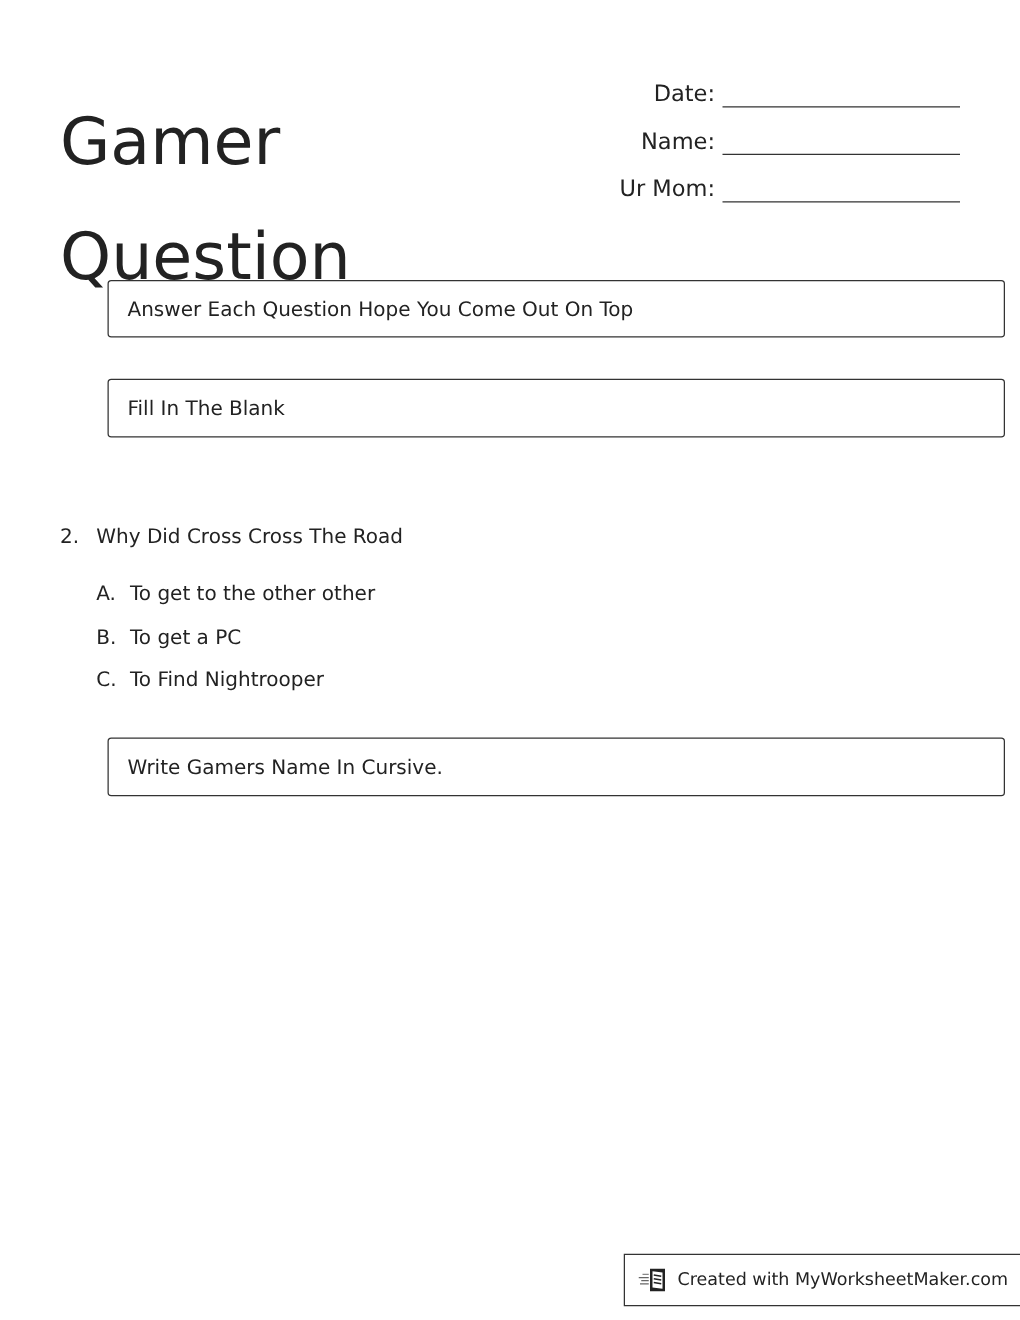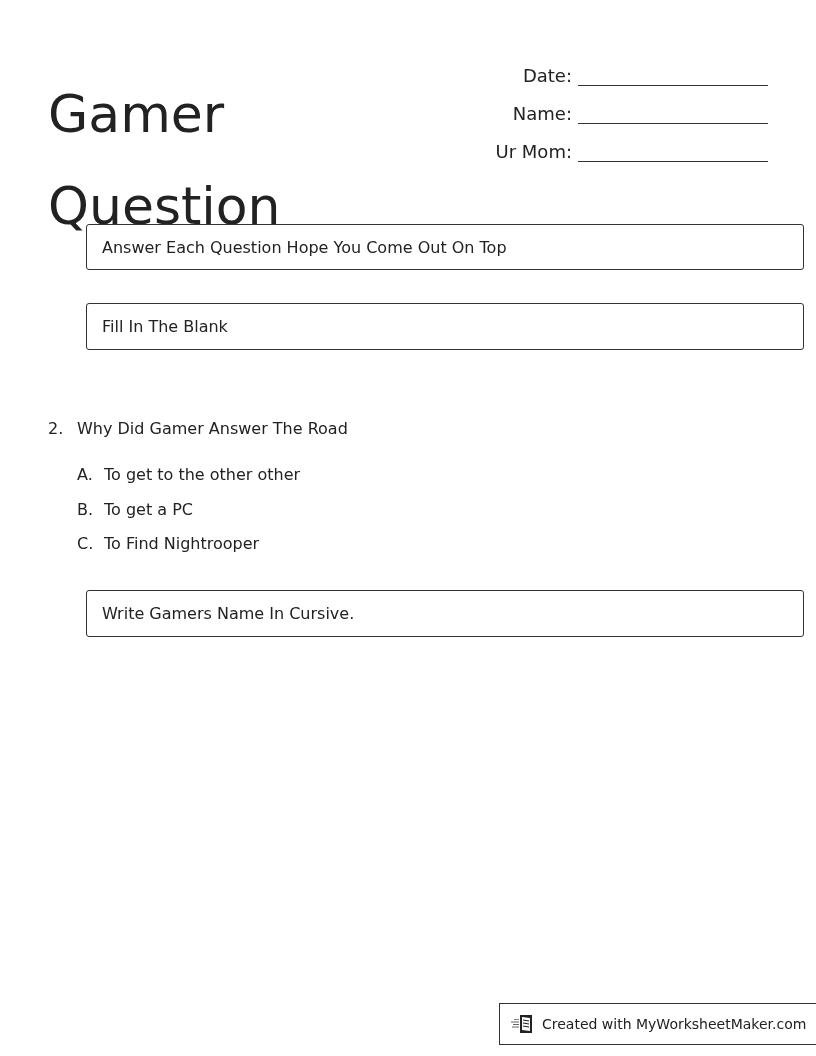--- a/index.html
+++ b/index.html
@@ -75,21 +75,21 @@
   <span>Answer Each Question Hope You Come Out On Top</span>
 </div>
 
 <div class="box" style="top:303px;height:47px;">
   <span>Fill In The Blank</span>
 </div>
 
 <div class="question">
   <div class="q-row">
     <span class="q-num">2.</span>
-    <span>Why Did Gamer Answer The Road</span>
+    <span>Why Did Cross Cross The Road</span>
   </div>
 </div>
 
 <div class="options">
   <div class="opt-row">
     <span class="opt-letter">A.</span>
     <span>To get to the other other</span>
   </div>
   <div class="opt-row">
     <span class="opt-letter">B.</span>

